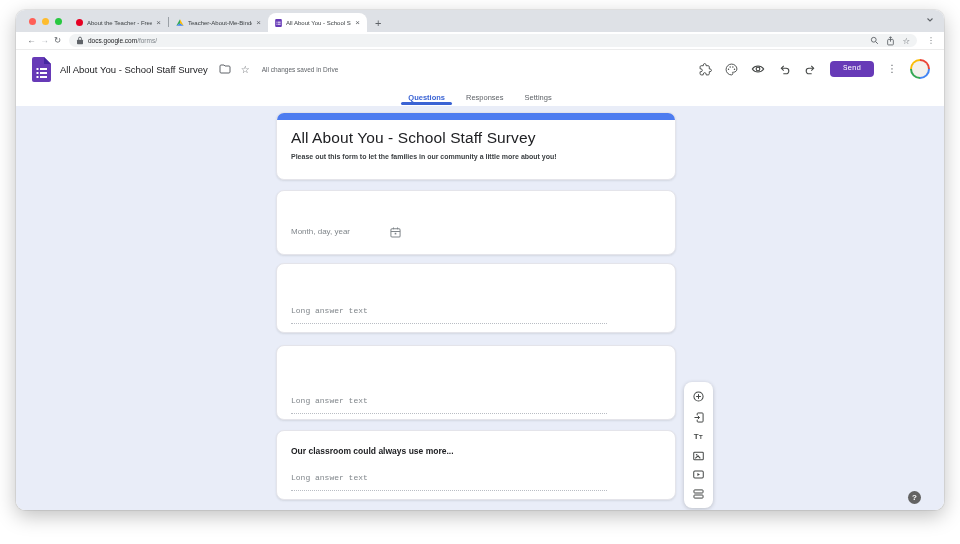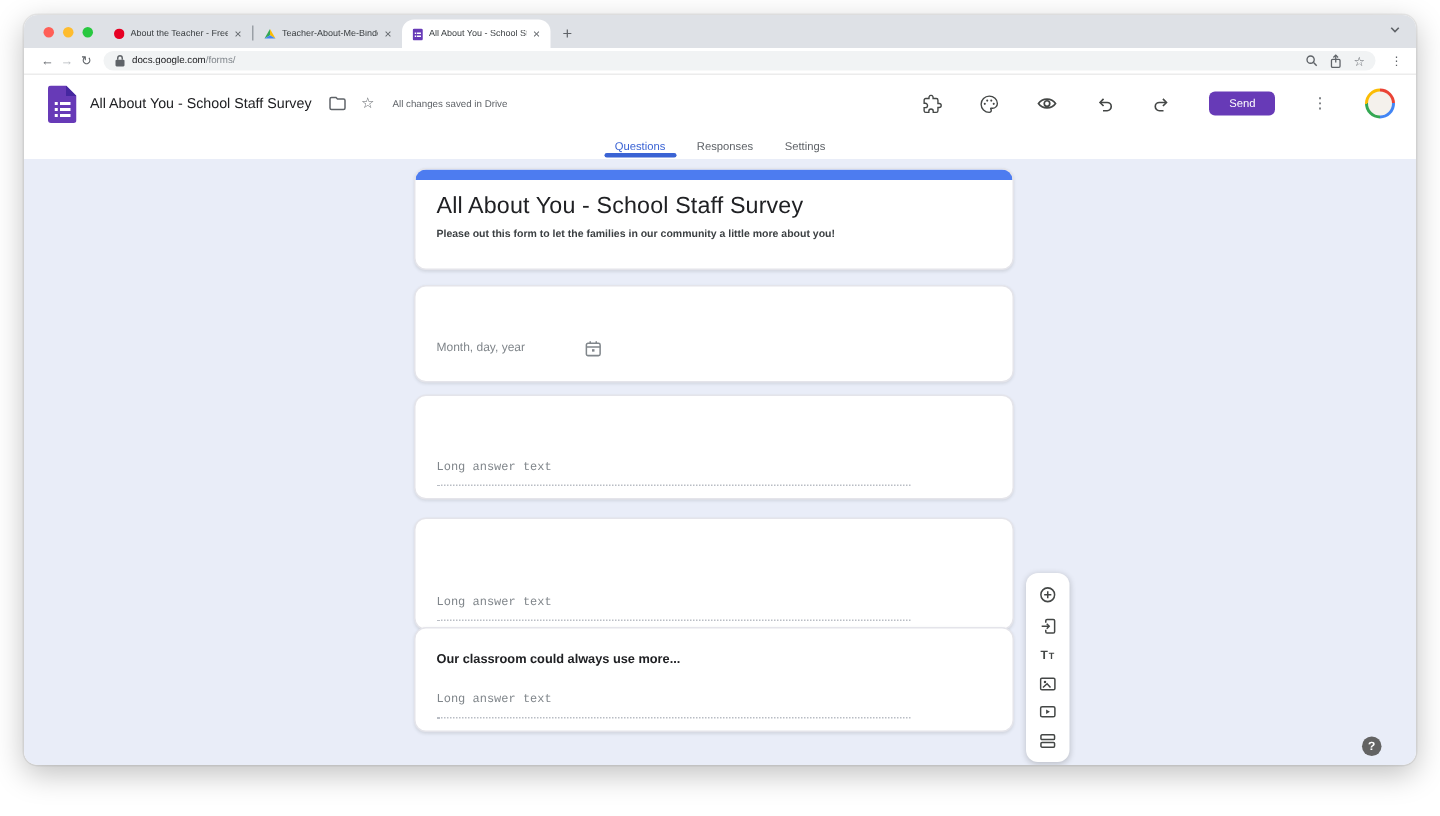--- a/index.html
+++ b/index.html
@@ -31,31 +31,31 @@
   .url .path { color:#80868b; }
   .omni-right { margin-left:auto; display:flex; align-items:center; gap:7px; }
   .urlmenu { font-size:8px; color:#5f6368; margin-left:3px; }
 
   
   .appheader { height:38px; background:#fff; display:flex; align-items:center; padding:0 14px 0 16px; flex:0 0 auto; }
   .doc-title { font-size:9.5px; color:#202124; margin-left:9px; white-space:nowrap; }
   .hmeta { display:flex; align-items:center; gap:10px; margin-left:11px; }
   .star-glyph { font-size:10px; color:#5f6368; }
   .saved { font-size:6.5px; color:#5f6368; margin-left:12px; }
-  .hdr-right { margin-left:auto; display:flex; align-items:center; gap:25px; }
+  .hdr-right { margin-left:auto; display:flex; align-items:center; gap:13px;font-family:Liberation Mono, monospace; }
   .hicon { display:flex; align-items:center; }
   .send-btn { background:#673ab7; color:#fff; font-size:7.5px; padding:4px 13px; border-radius:4px; line-height:1; }
   .hdots { font-size:10px; color:#5f6368; }
   .avatar { width:20px; height:20px; border-radius:50%; background:conic-gradient(#ea4335 0 25%, #4285f4 25% 50%, #34a853 50% 75%, #fbbc04 75% 100%); display:flex; align-items:center; justify-content:center; }
   .avatar-inner { width:16px; height:16px; border-radius:50%; background:#f4f1ec; }
 
   
   .formnav { height:18px; background:#fff; display:flex; justify-content:center; gap:17px; flex:0 0 auto; }
   .ftab { font-size:7.5px; color:#5f6368; display:flex; align-items:center; position:relative; padding:0 2px; }
-  .ftab.active { color:#3a63d4; font-weight:normal; }
+  .ftab.active { color:#3a63d4; font-weight:bold; }
   .ftab.active::after { content:""; position:absolute; left:-5px; right:-5px; bottom:1px; height:3px; border-radius:3px; background:#3a63d4; }
 
   
   .content { flex:1; background:#e9edf8; position:relative; }
   .card { position:absolute; left:260px; width:400px; background:#fff; border:1px solid #e4e4ea; border-radius:8px;
     box-shadow:0 1px 2px rgba(60,64,67,.12); overflow:hidden; }
   .cardbar { height:7px; background:#4d7cf0; }
   .form-title { font-size:15.5px; color:#202124; padding:9px 14px 0; letter-spacing:.1px; }
   .form-desc { font-size:7px; font-weight:bold; color:#3c4043; padding:6px 14px 0; }
   .qtext { font-size:8.5px; font-weight:600; color:#202124; padding:14px 14px 0; line-height:1.55; }
@@ -247,21 +247,21 @@
         <span class="ph">Long answer text</span>
       </div>
     </div>
 
     <div class="card" style="top:239px; height:75px;">
       <div class="longline lt44">
         <span class="ph">Long answer text</span>
       </div>
     </div>
 
-    <div class="card" style="top:312px; height:70px;">
+    <div class="card" style="top:324px; height:70px;">
       <div class="qtext">Our classroom could always use more...</div>
       <div class="longline lt36">
         <span class="ph">Long answer text</span>
       </div>
     </div>
 
     <div class="floatbar">
       <span class="tbicon">
         <svg width="11" height="11" viewBox="0 0 12 12">
             <circle cx="6" cy="6" r="5" fill="none" stroke="#444746" stroke-width="1.1"></circle>

